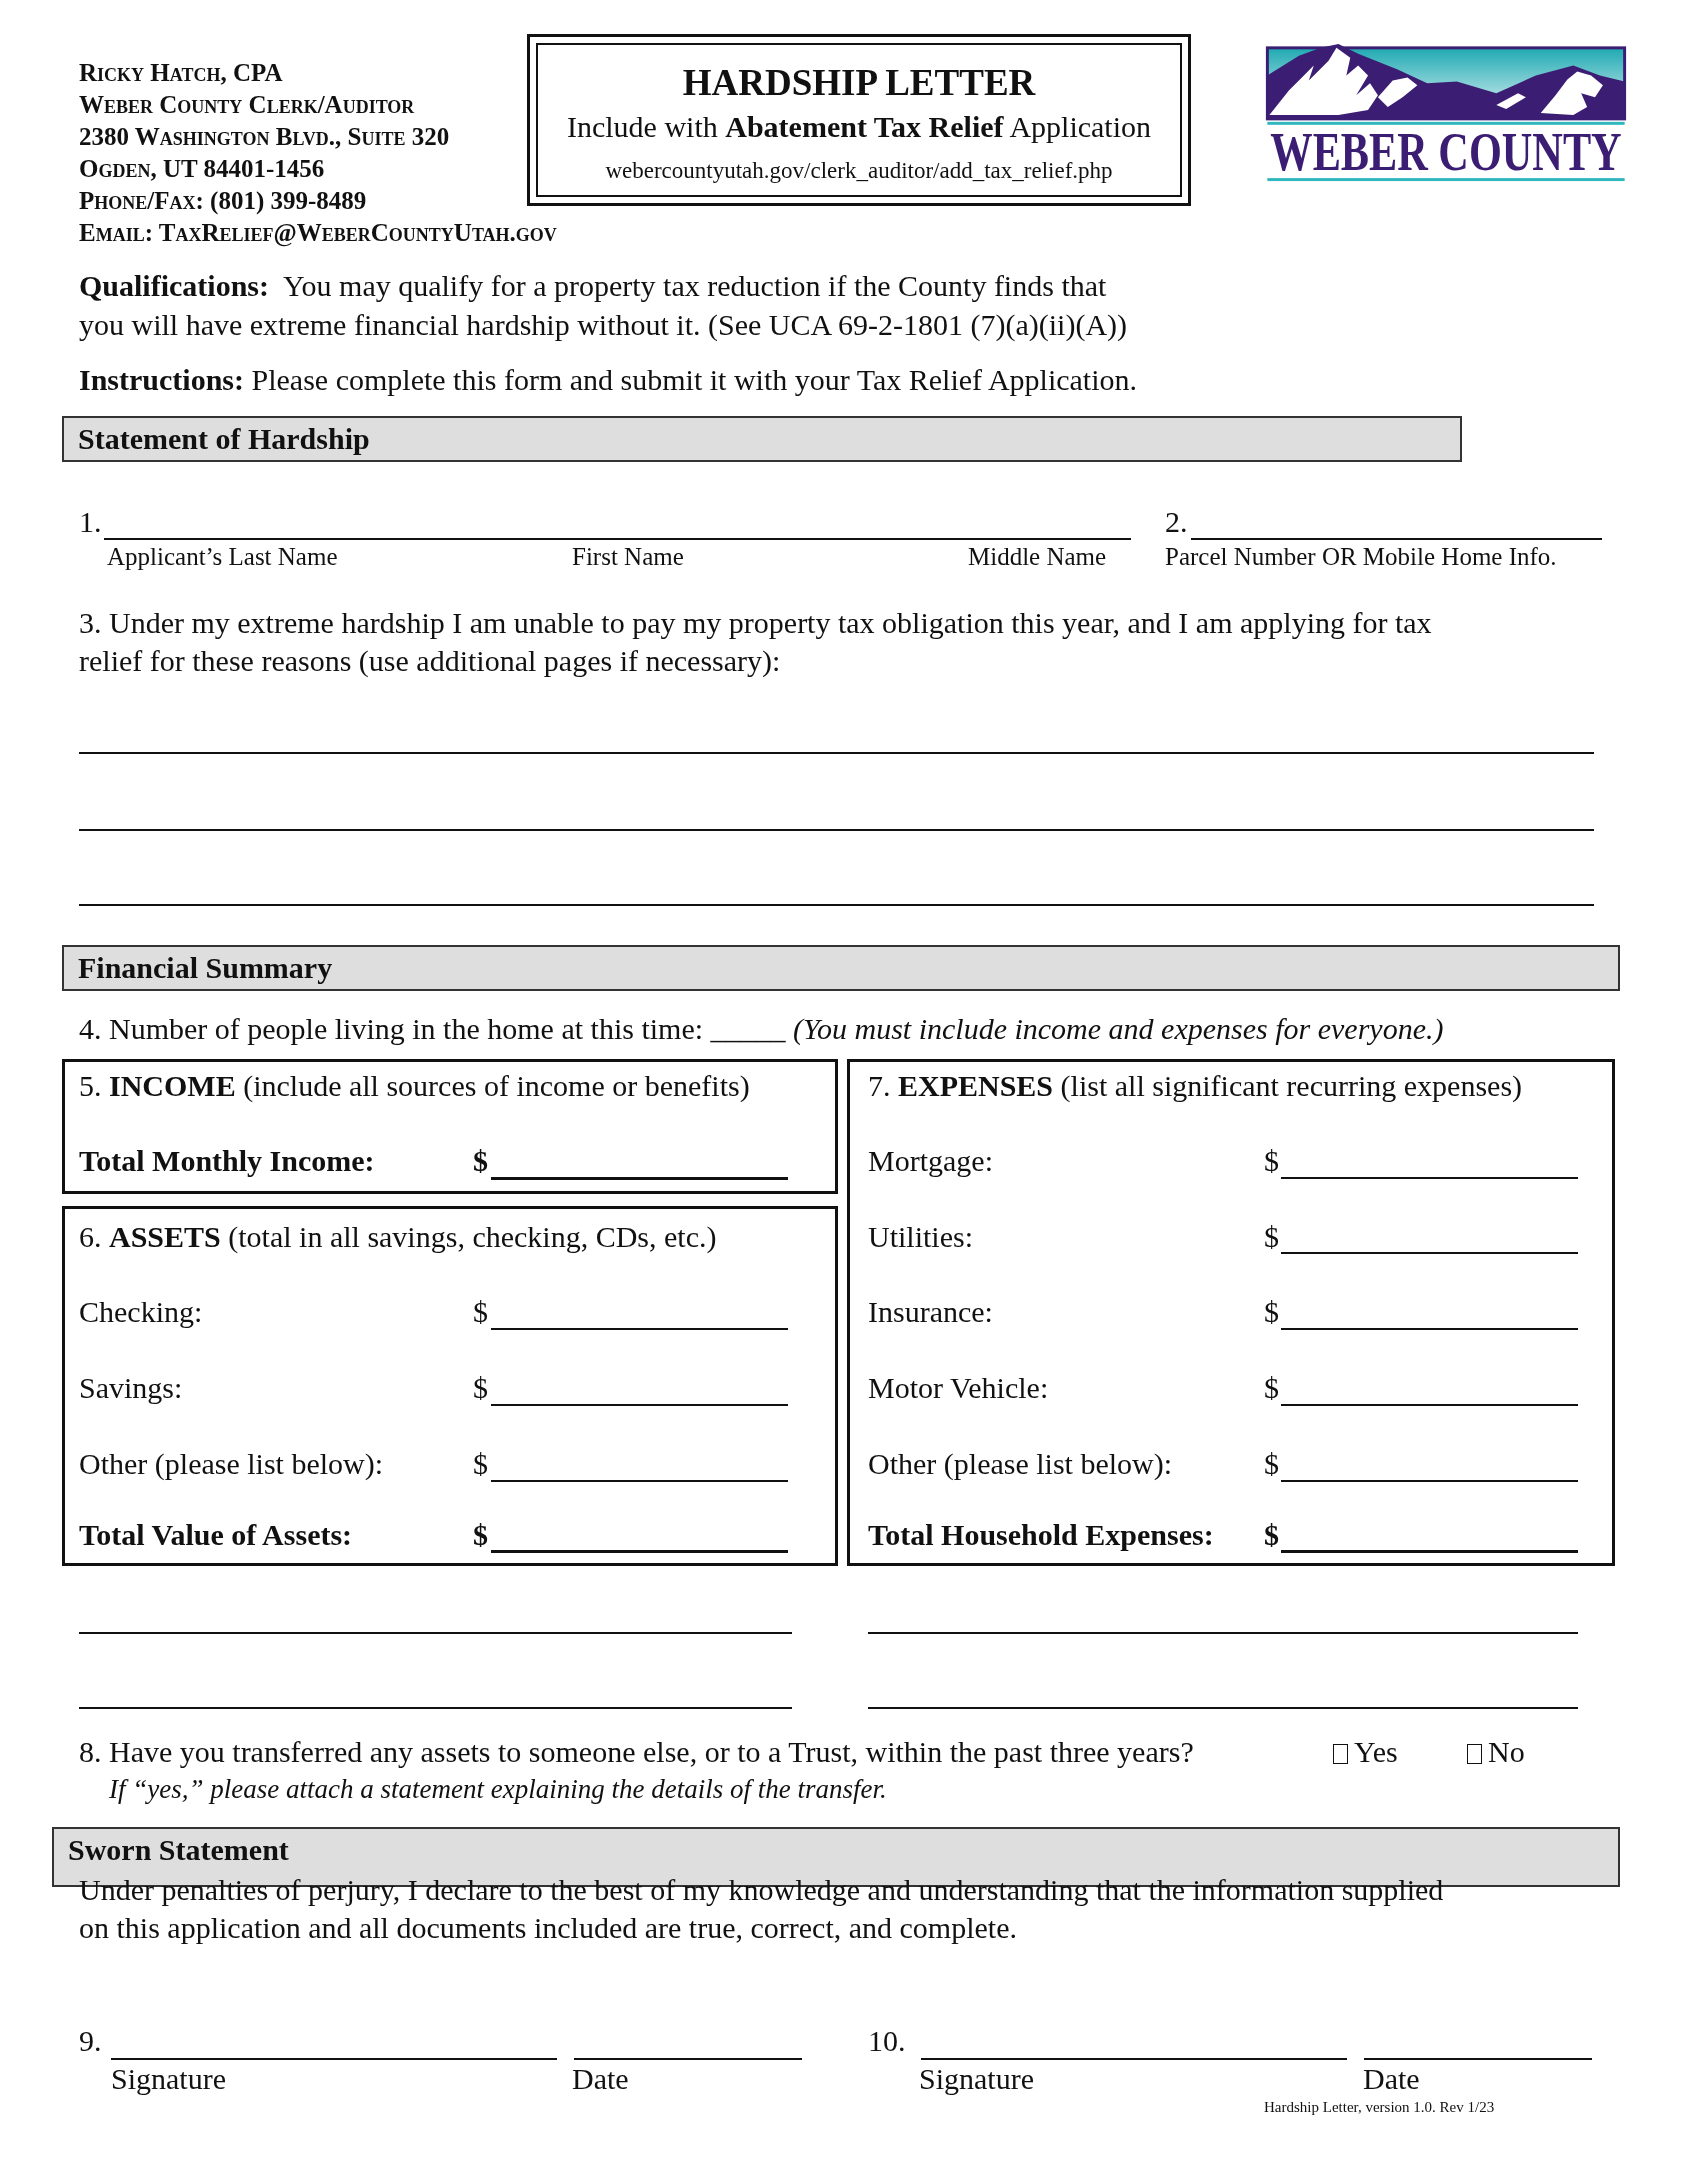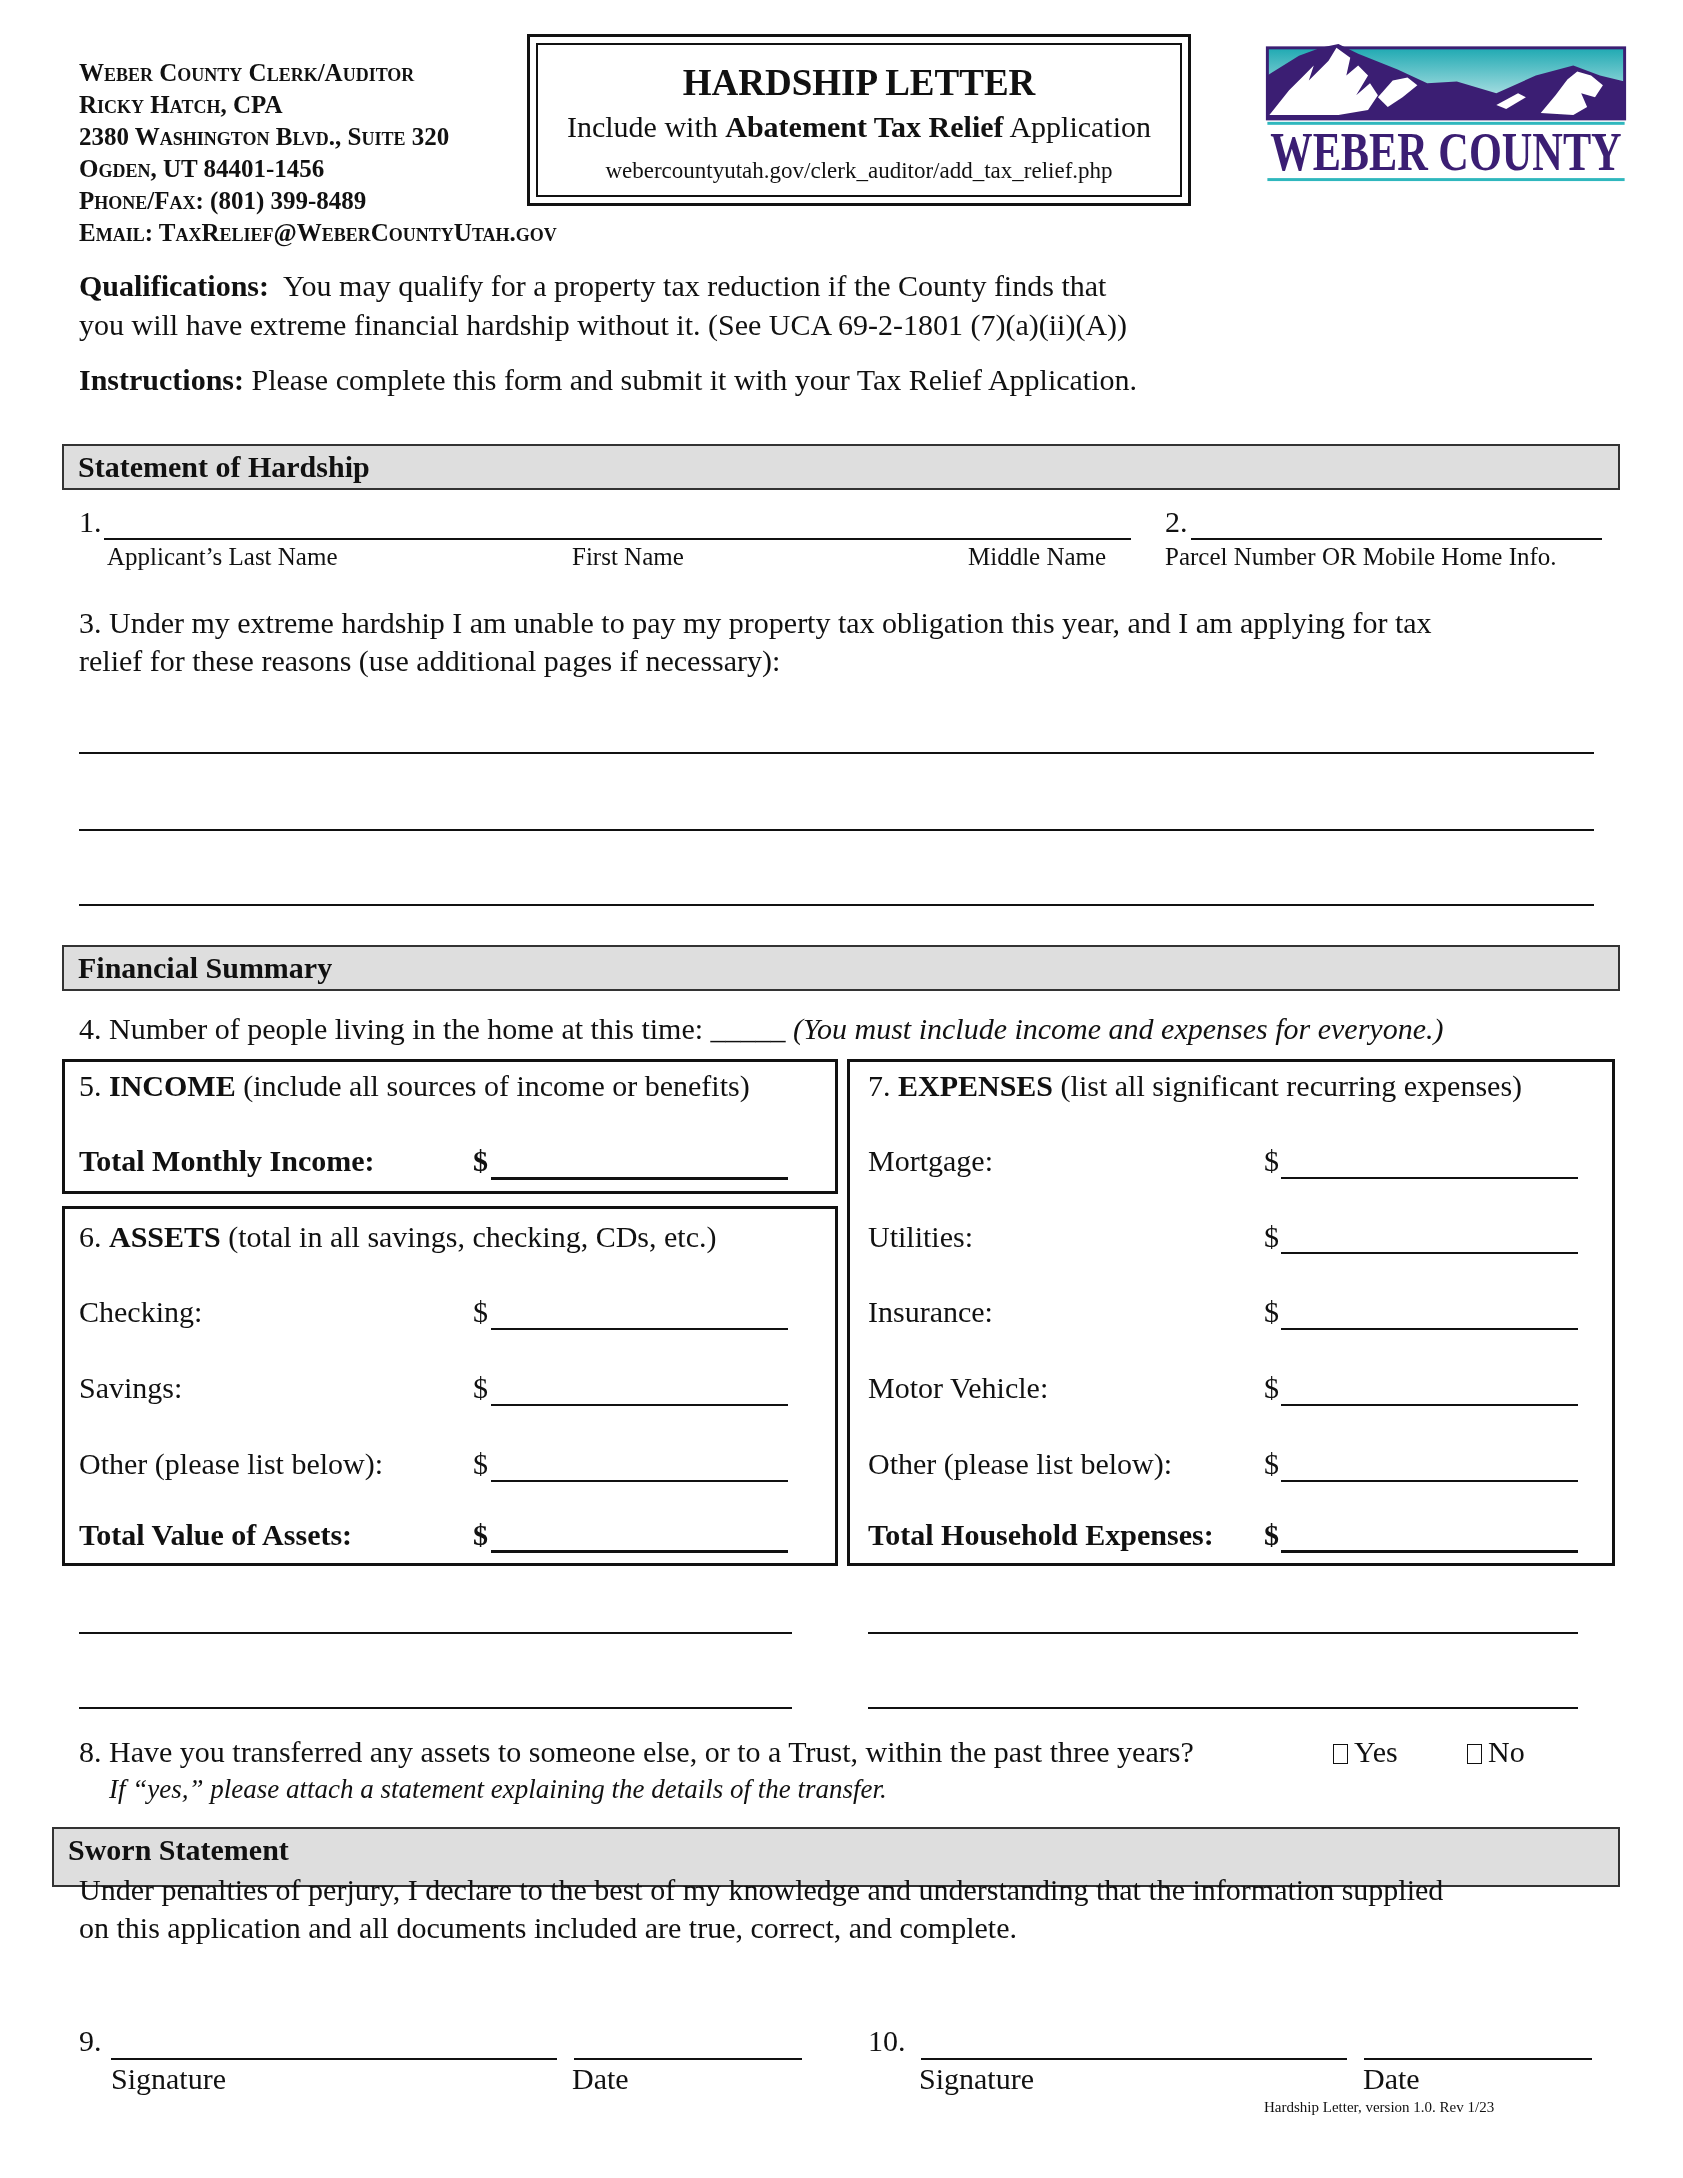--- a/index.html
+++ b/index.html
@@ -22,22 +22,22 @@
   .box { position:absolute; border:3px solid #111; box-sizing:border-box; }
   .row-label { font-size:30px; }
   .bold { font-weight:bold; }
   .ital { font-style:italic; }
   .cb { display:inline-block; width:15px; height:20px; border:1.5px solid #111; vertical-align:-2px; margin-right:6px; box-sizing:border-box; }
 </style>
 </head>
 <body>
 
 <div class="abs addr" style="top:57px;">
+  <span class="addr-line">Ricky Hatch, CPA</span>
   <span class="addr-line">Weber County Clerk/Auditor</span>
-  <span class="addr-line">Ricky Hatch, CPA</span>
   <span class="addr-line">2380 Washington Blvd., Suite 320</span>
   <span class="addr-line">Ogden, UT  84401-1456</span>
   <span class="addr-line">Phone/Fax: (801) 399-8489</span>
   <span class="addr-line">Email: TaxRelief@WeberCountyUtah.gov</span>
 </div>
 
 <div class="abs title-box">
   <div class="title-box-inner"></div>
   <div class="ttl">HARDSHIP LETTER</div>
   <div class="sub"><span>Include with </span><b>Abatement Tax Relief</b><span> Application</span></div>
@@ -61,21 +61,21 @@
     <rect x="8" y="87" width="362" height="3" fill="#2fb7bd"></rect>
     <text x="189" y="136" text-anchor="middle" font-family="'Liberation Serif', serif" font-size="56" font-weight="bold" fill="#3b1e73" textLength="356" lengthAdjust="spacingAndGlyphs">WEBER COUNTY</text>
     <rect x="8" y="144" width="362" height="3" fill="#2fb7bd"></rect>
   </svg>
 </div>
 
 <div class="abs p" style="left:79px; top:269px;"><b>Qualifications:</b><span style="white-space:pre">  You may qualify for a property tax reduction if the County finds that</span></div>
 <div class="abs p" style="left:79px; top:308px;">you will have extreme financial hardship without it. (See UCA 69-2-1801 (7)(a)(ii)(A))</div>
 <div class="abs p" style="left:79px; top:363px;"><b>Instructions:</b><span style="white-space:pre"> Please complete this form and submit it with your Tax Relief Application.</span></div>
 
-<div class="abs bar" style="left:62px; top:444px; width:1558px; height:46px;">
+<div class="abs bar" style="left:62px; top:416px; width:1400px; height:46px;">
     <span>Statement of Hardship</span>
   </div>
 
 <div class="abs p" style="left:79px; top:505px;">1.</div>
 <div class="uline" style="left:104px; top:538px; width:1027px;"></div>
 <div class="abs lbl" style="left:107px; top:543px;">Applicant’s Last Name</div>
 <div class="abs lbl" style="left:572px; top:543px;">First Name</div>
 <div class="abs lbl" style="left:968px; top:543px;">Middle Name</div>
 <div class="abs p" style="left:1165px; top:505px;">2.</div>
 <div class="uline" style="left:1191px; top:538px; width:411px;"></div>

